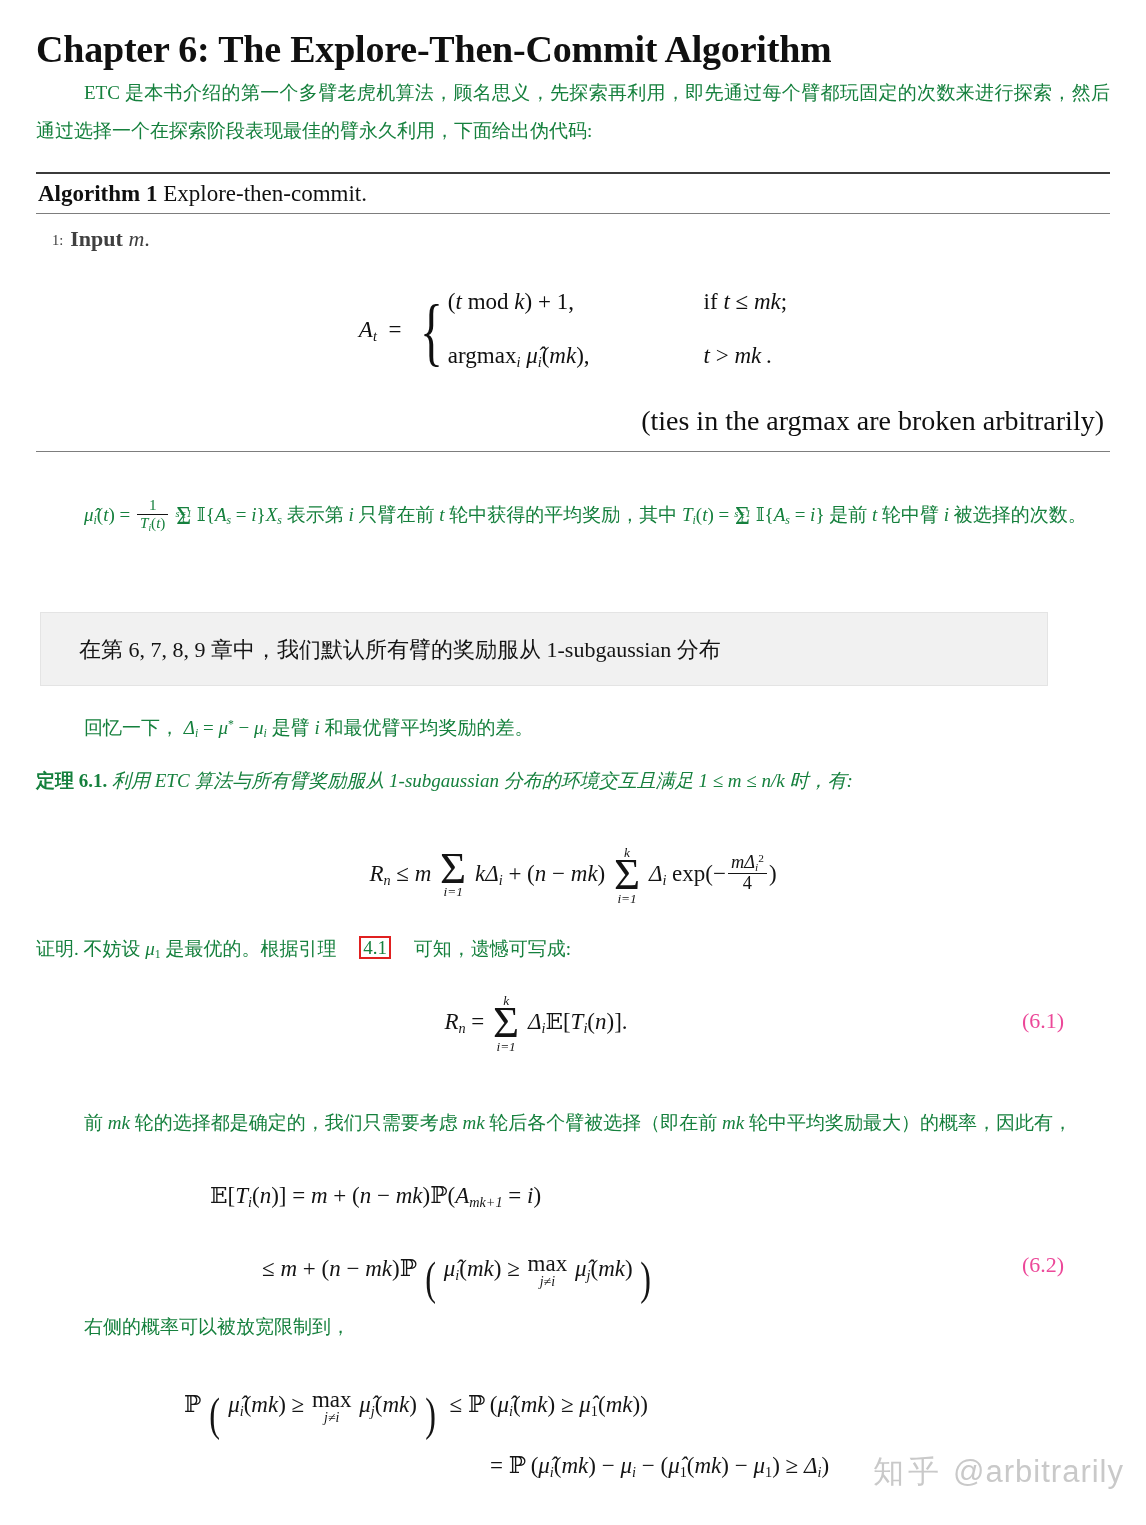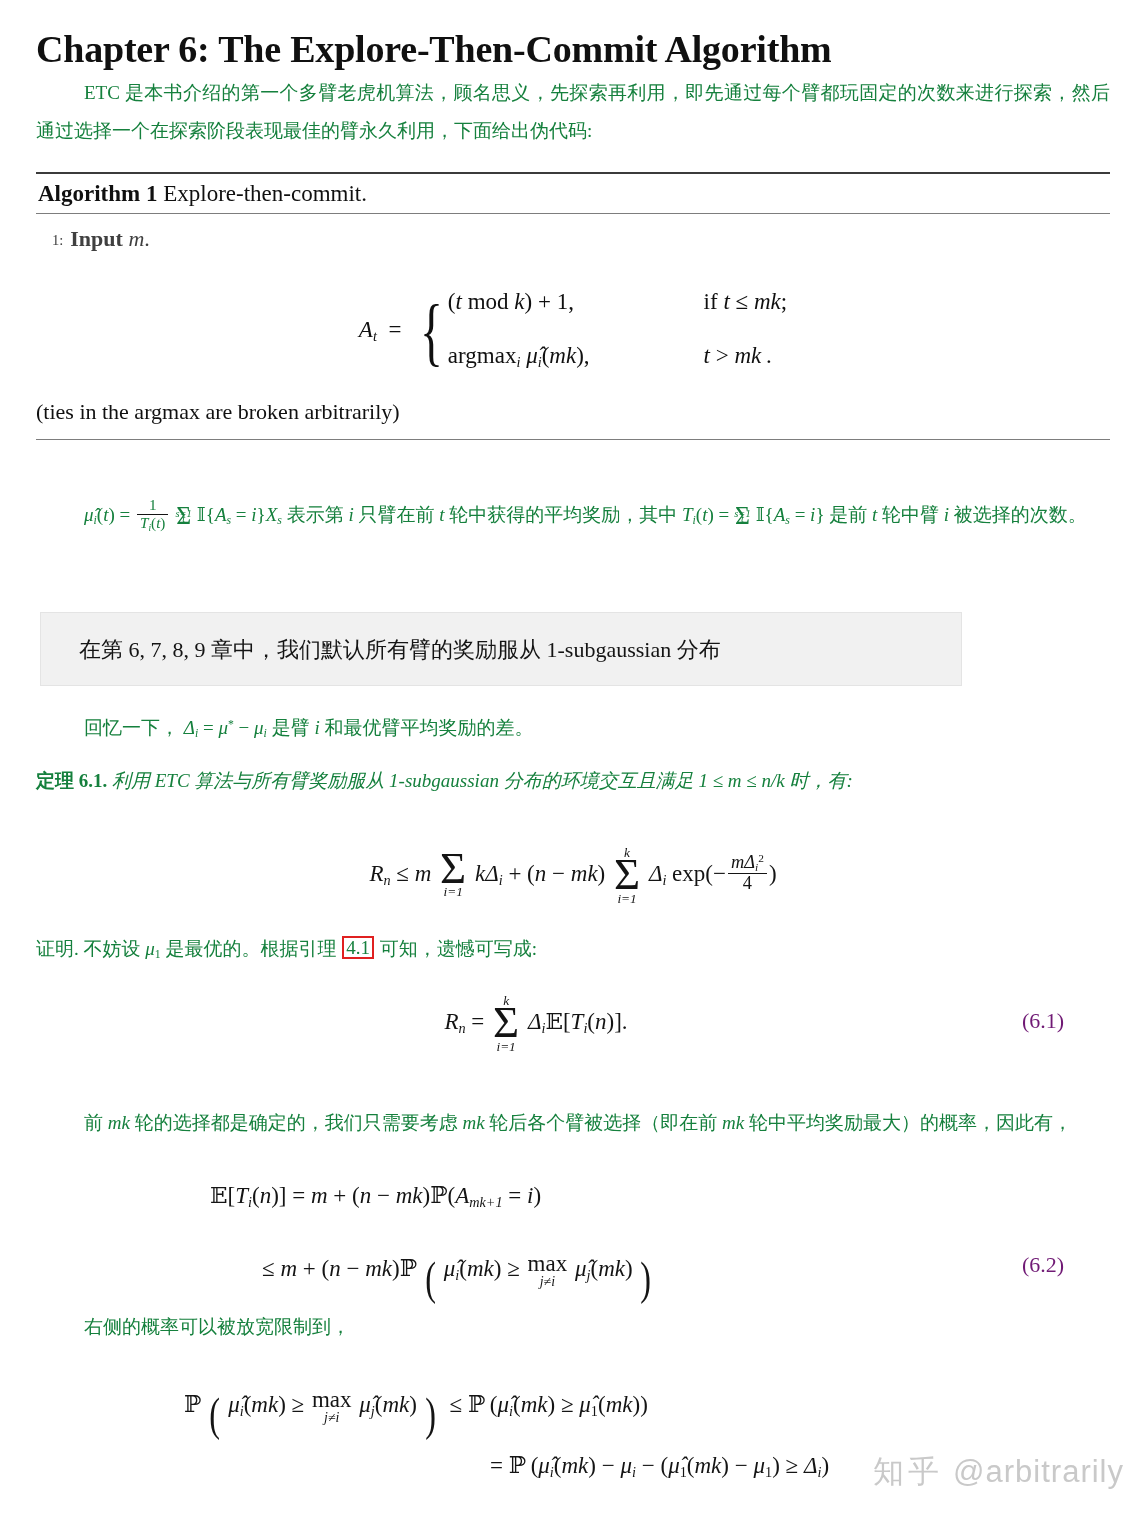--- a/index.html
+++ b/index.html
@@ -116,23 +116,24 @@
     padding-left: 16px;
     color: #404040;
   }
   .algo-line .num { font-size: 14.5px; vertical-align: 0.1em; margin-right: 7px; }
   .algo-eq {
     text-align: center;
     margin: 16px 0 10px 0;
     font-size: 23px;
   }
   .ties {
-    font-size: 22px;
+    text-align: right;
+    font-size: 28px;
     padding-right: 6px;
-    margin-top: 10px;
+    margin-top: 16px;
     margin-bottom: 6px;
   }
 
   
   .cases {
     display: inline-block;
     vertical-align: middle;
     position: relative;
     text-align: left;
   }
@@ -149,21 +150,21 @@
   .cases .rows { display:inline-block; vertical-align: middle; }
   .cases .row { display: block; line-height: 54px; white-space: nowrap; }
   .cases .row .cond { display:inline-block; }
   .cases .row .c1 { min-width: 250px; }
 
   
   .callout {
     position: absolute;
     left: 40px;
     top: 612px;
-    width: 922px;
+    width: 1008px;
     height: 74px;
     background: #f1f1f1;
     border: 1px solid #e4e4e4;
     box-sizing: border-box;
   }
   .callout .txt {
     position: absolute;
     left: 38px;
     top: 20px;
     font-size: 22px;
@@ -175,34 +176,34 @@
   
   .display {
     position: absolute;
     text-align: center;
     font-size: 23px;
     color: #141414;
   }
   .eqnum {
     position: absolute;
     font-size: 22px;
-    color: #701a75;
+    color: #ec4899;
   }
 
   
   .thm-label { font-weight: bold; }
   .thm-it { font-style: italic; }
 
   
   .redbox {
     display: inline-block;
     border: 2px solid #e02020;
     padding: 0px 2px;
     line-height: 1.02;
-    margin: 0 1px;
+    margin: 0 18px;
     position: relative;
     top: -1px;
   }
 
   
   .watermark {
     position: absolute;
     right: 22px;
     bottom: 32px;
     font-size: 31px;

